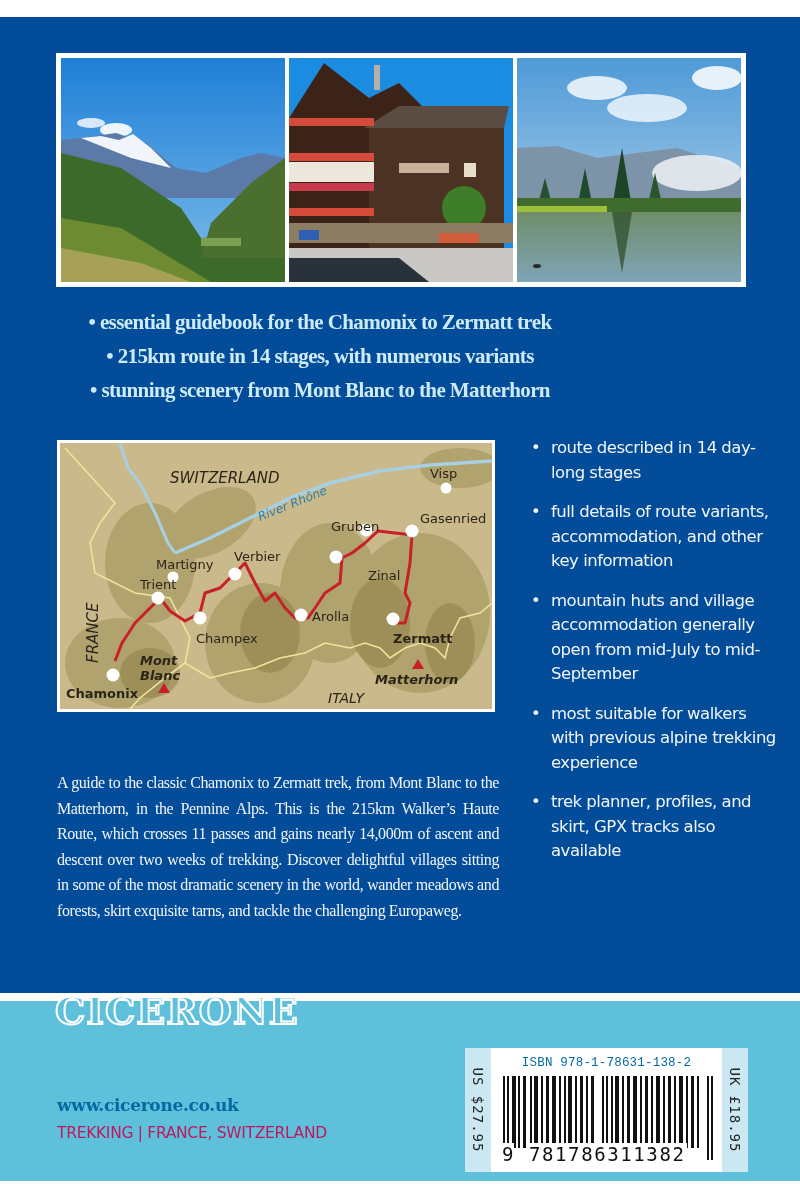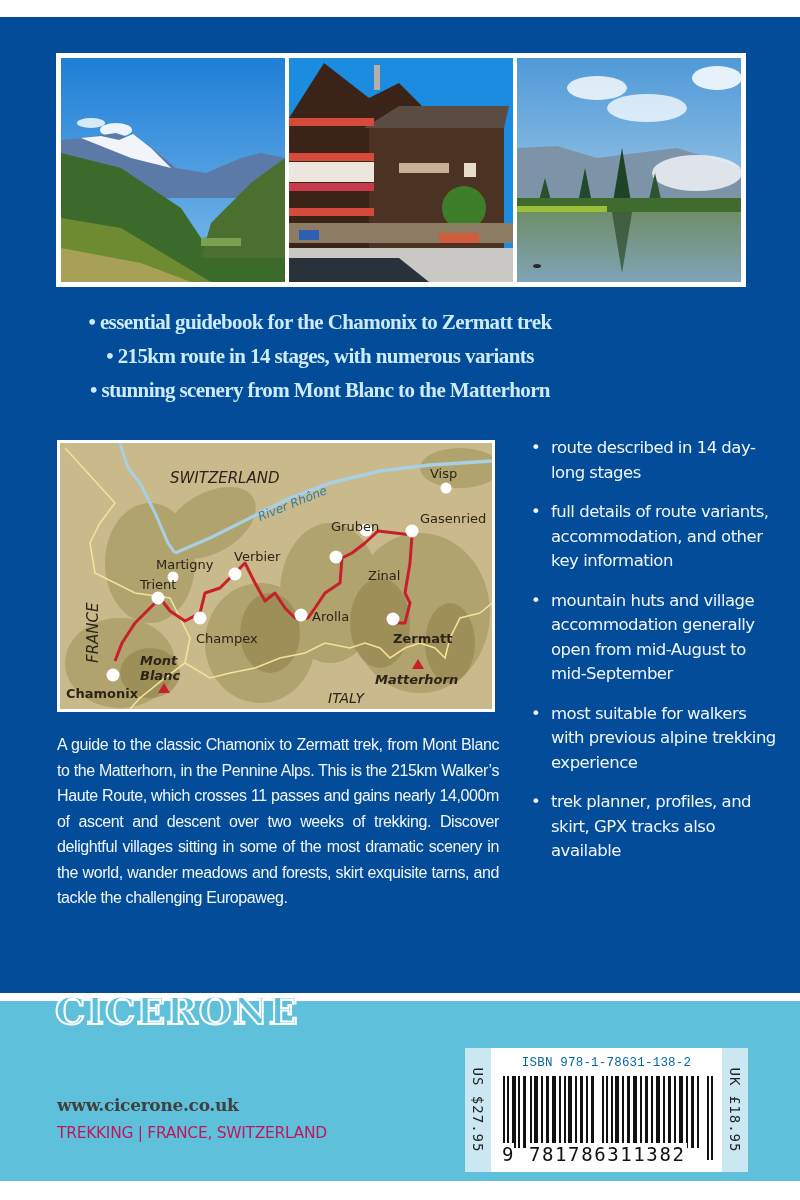--- a/index.html
+++ b/index.html
@@ -23,26 +23,26 @@
   
   .map { position: absolute; left: 57px; top: 440px; width: 438px; height: 272px; background: #ffffff; padding: 3px; }
   .map svg { width: 100%; height: 100%; display: block; }
 
   
   .features { position: absolute; left: 523px; top: 436px; width: 260px; color: #F2F6FA; font-family: "DejaVu Sans", sans-serif; font-size: 16.5px; line-height: 24.5px; letter-spacing: -0.5px; list-style: none; }
   .features li { position: relative; padding-left: 28px; margin-bottom: 15px; }
   .features li::before { content: "•"; position: absolute; left: 8px; top: 0; color: #F2F6FA; }
 
   
-  .blurb { position: absolute; left: 57px; top: 732px; width: 442px; color: #F2F6FA; font-family: Liberation Sans, sans-serif; font-size: 16px; line-height: 25.5px; text-align: justify; letter-spacing: -0.4px; }
+  .blurb { position: absolute; left: 57px; top: 770px; width: 442px; color: #F2F6FA; font-family: Liberation Serif, serif; font-size: 16px; line-height: 25.5px; text-align: justify; letter-spacing: -0.4px; }
 
   
   .logo { position: absolute; left: 55px; top: 988px; font-family: "DejaVu Serif", serif; font-size: 38px; letter-spacing: 1px; color: #ffffff; -webkit-text-stroke: 1px #ffffff; font-weight: bold; }
   .logo span { color: #5FC0DC; -webkit-text-stroke: 2px #ffffff; }
-  .url { position: absolute; left: 57px; top: 1095px; font-family: "DejaVu Serif", serif; font-weight: bold; font-size: 17px; color: #404040; letter-spacing: -0.3px; }
+  .url { position: absolute; left: 57px; top: 1095px; font-family: "DejaVu Serif", serif; font-weight: bold; font-size: 17px; color: #0369a1; letter-spacing: -0.3px; }
   .cat-text { position: absolute; left: 57px; top: 1124px; font-family: "DejaVu Sans", sans-serif; font-size: 15.5px; color: #be185d; letter-spacing: -0.3px; }
 
   .barcode-box { position: absolute; left: 465px; top: 1048px; width: 283px; height: 124px; background: #ffffff; }
   .price-strip { position: absolute; top: 0; width: 26px; height: 124px; background: #CBE7F2; }
   .price-strip.us { left: 0; }
   .price-strip.uk { right: 0; }
   .price-text { position: absolute; left: 50%; top: 50%; transform: translate(-50%, -50%) rotate(90deg); white-space: nowrap; font-family: "DejaVu Sans Mono", monospace; font-size: 14px; color: #222; letter-spacing: 1px; }
   .isbn { position: absolute; left: 30px; top: 8px; width: 223px; text-align: center; font-family: Liberation Mono, monospace; font-size: 12.5px; color: #0369a1; letter-spacing: 0.2px; }
   .bars { position: absolute; left: 38px; top: 28px; width: 210px; height: 84px; }
   .ean { position: absolute; left: 30px; top: 95px; width: 223px; font-family: "DejaVu Sans Mono", monospace; font-size: 19px; color: #111; }
@@ -199,21 +199,21 @@
     <text x="80" y="237" font-size="13" font-weight="bold" font-style="italic" fill="#2B2519">Blanc</text>
     <text x="315" y="241" font-size="13" font-weight="bold" font-style="italic" fill="#2B2519">Matterhorn</text>
     <text x="268" y="260" font-size="14" font-style="italic" fill="#2B2519">ITALY</text>
     <text x="38" y="220" font-size="15" font-style="italic" fill="#2B2519" transform="rotate(-90 38 220)">FRANCE</text>
   </svg>
 </div>
 
 <ul class="features">
   <li>route described in 14 day-long stages</li>
   <li>full details of route variants, accommodation, and other key information</li>
-  <li>mountain huts and village accommodation generally open from mid-August to mid-September</li>
+  <li>mountain huts and village accommodation generally open from mid-July to mid-September</li>
   <li>most suitable for walkers with previous alpine trekking experience</li>
   <li>trek planner, profiles, and skirt, GPX tracks also available</li>
 </ul>
 
 <p class="blurb">A guide to the classic Chamonix to Zermatt trek, from Mont Blanc to the Matterhorn, in the Pennine Alps. This is the 215km Walker’s Haute Route, which crosses 11 passes and gains nearly 14,000m of ascent and descent over two weeks of trekking. Discover delightful villages sitting in some of the most dramatic scenery in the world, wander meadows and forests, skirt exquisite tarns, and tackle the challenging Europaweg.</p>
 
 <div class="logo">
   <span>CICERONE</span>
 </div>
 <div class="url">www.cicerone.co.uk</div>

